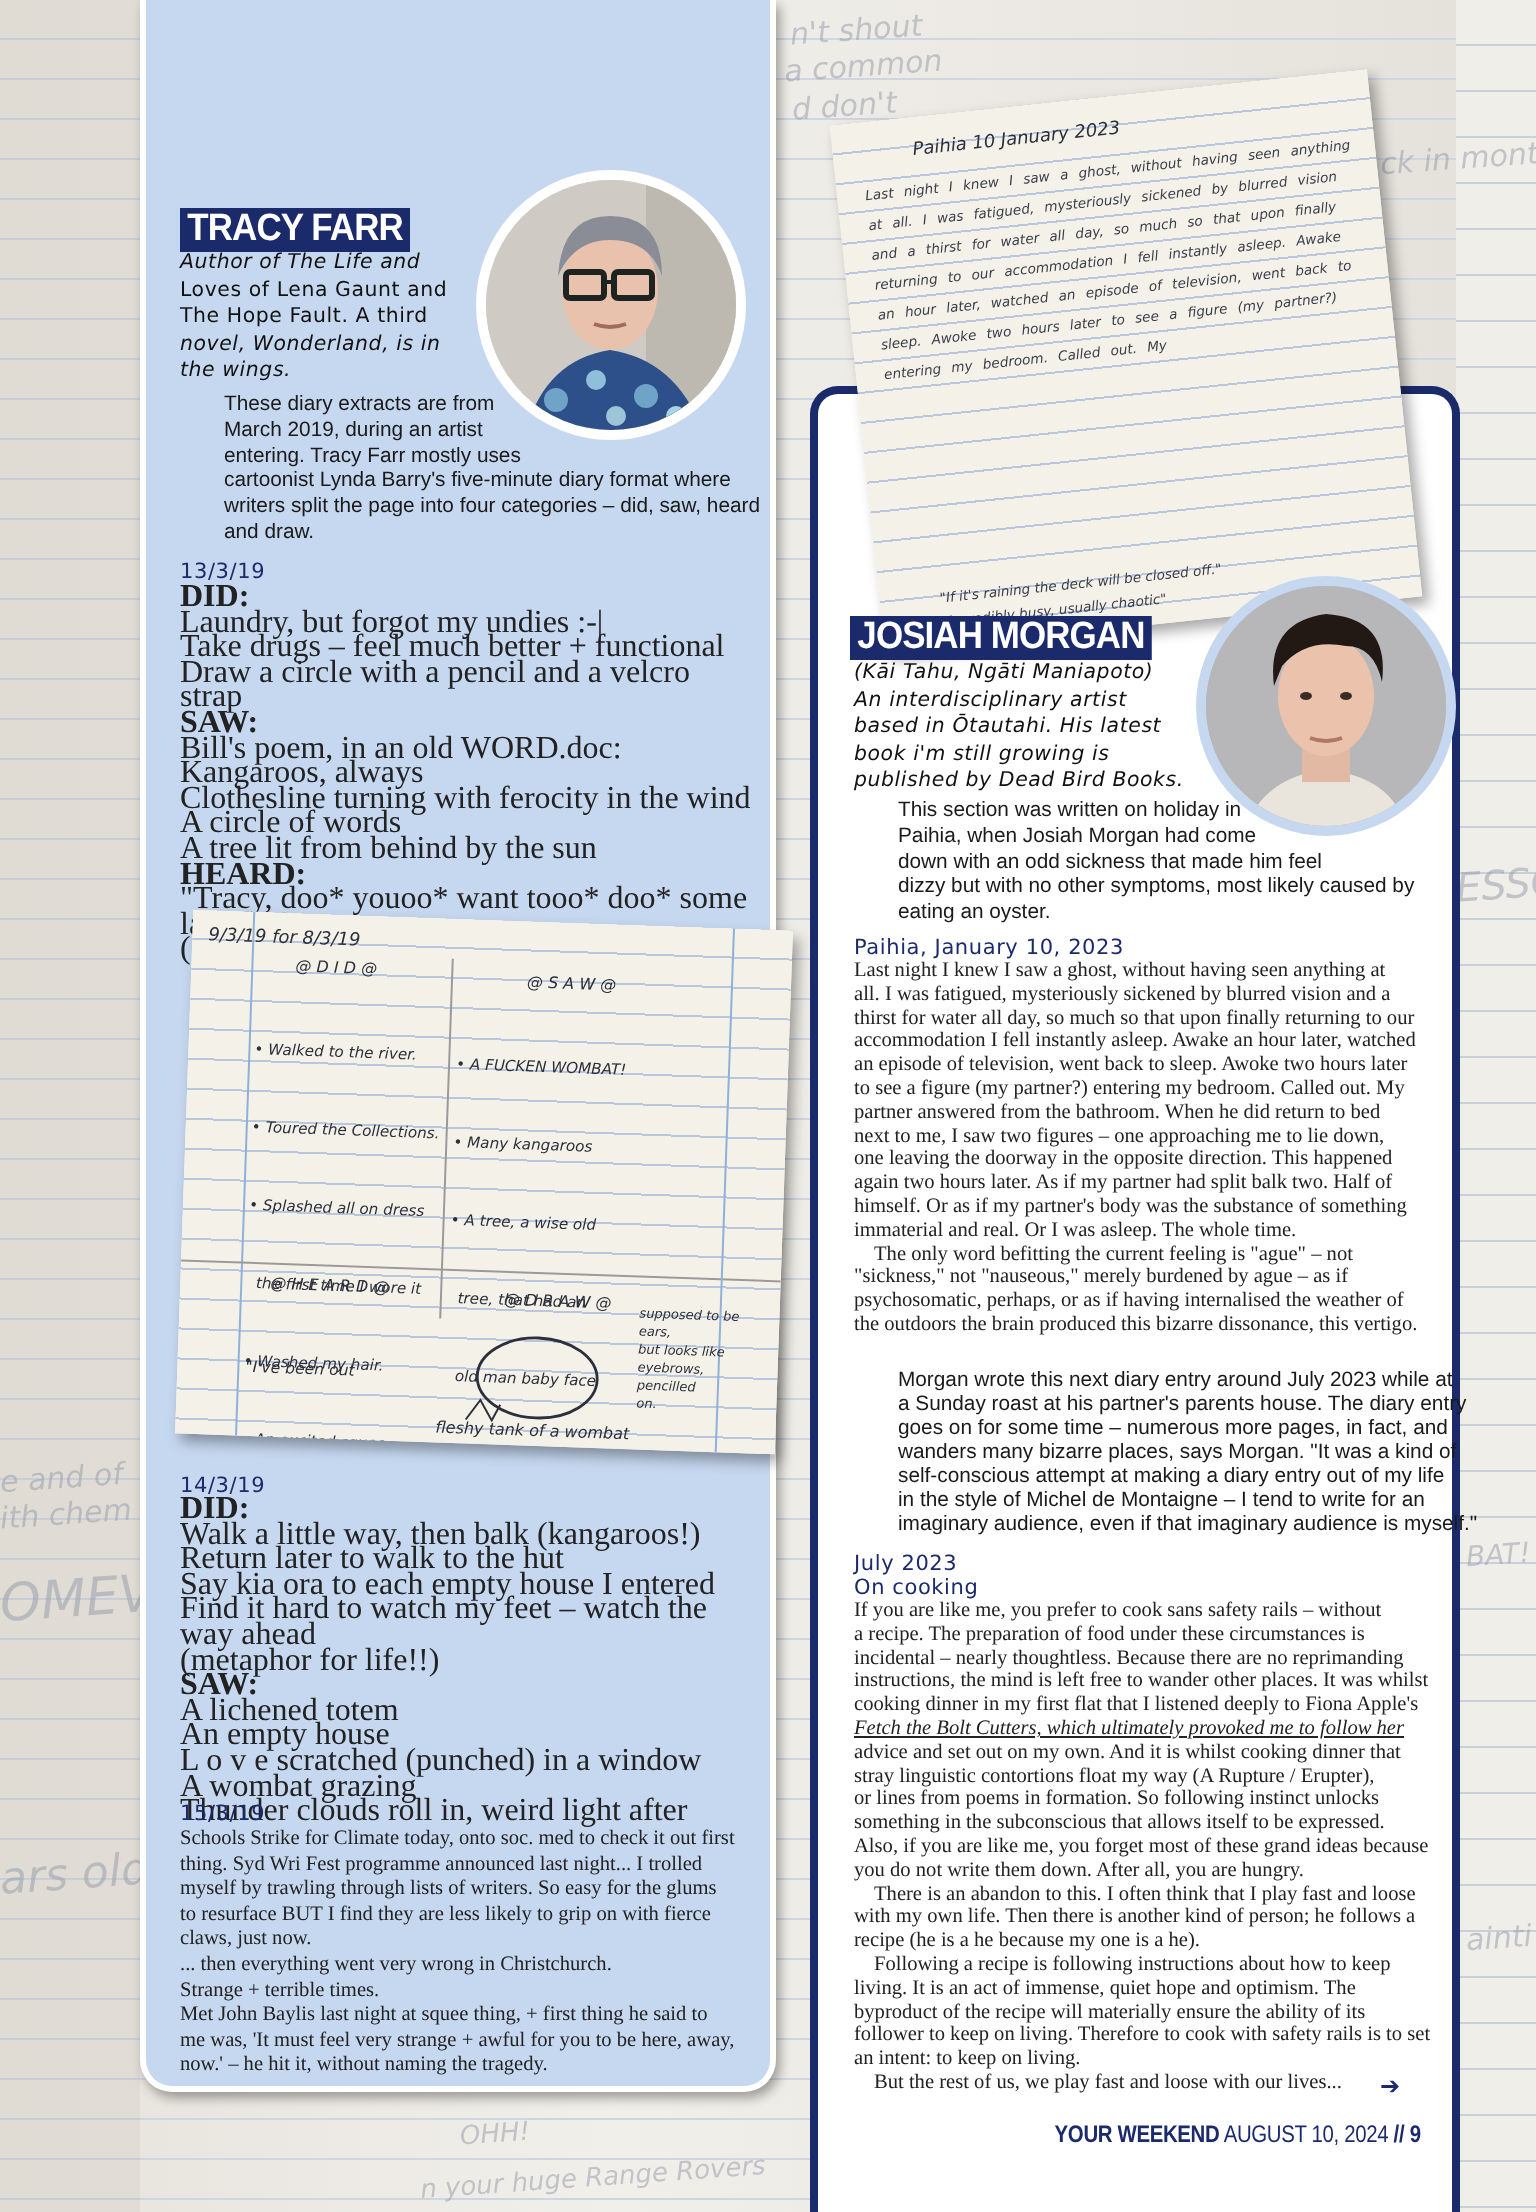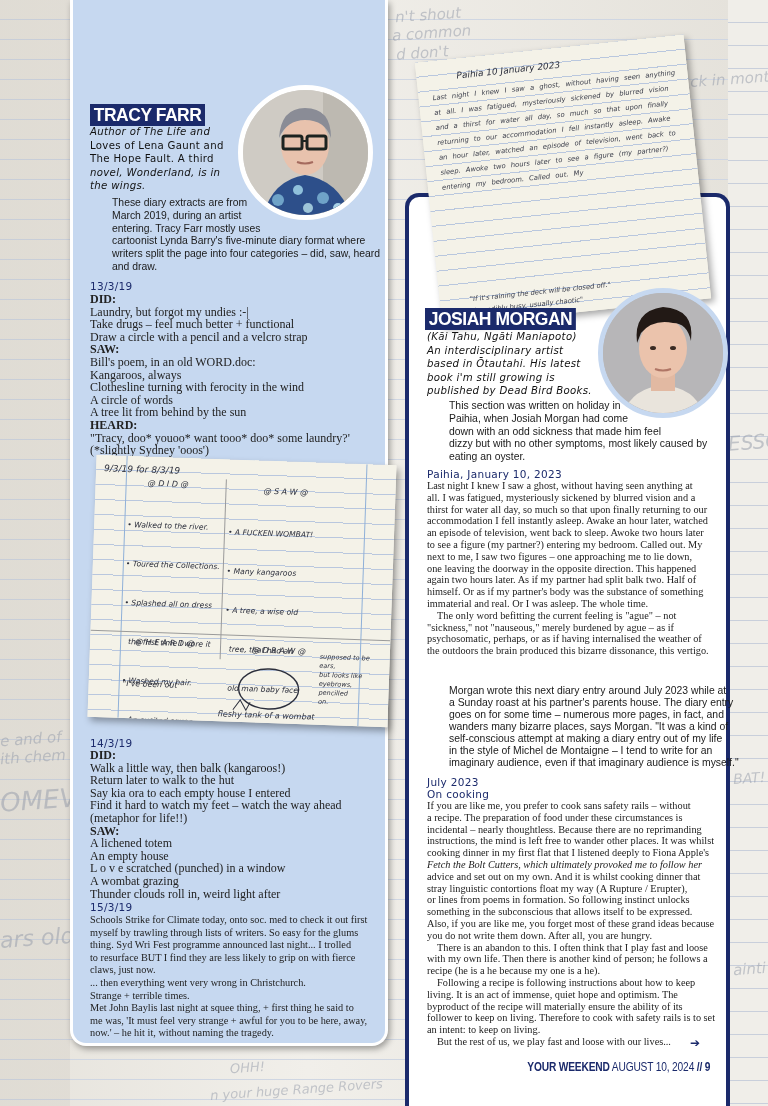--- a/index.html
+++ b/index.html
@@ -90,21 +90,21 @@
     position: absolute;
     font-family: "DejaVu Sans", sans-serif;
     font-weight: normal;
     color: #1b2a6b;
     font-size: 10.5px;
     letter-spacing: 0.3px;
   }
   .diary {
     position: absolute;
     font-family: "Liberation Serif", serif;
-    font-size: 12px;
+    font-size: 16px;
     line-height: 12.6px;
     color: #222;
   }
   .diary .lbl { font-weight: bold; display:block; }
   .diary span.line { display: block; }
 
   .portrait {
     position: absolute;
     border-radius: 50%;
     overflow: hidden;
@@ -289,22 +289,22 @@
   <span class="line">A lichened totem</span>
   <span class="line">An empty house</span>
   <span class="line">L o v e scratched (punched) in a window</span>
   <span class="line">A wombat grazing</span>
   <span class="line">Thunder clouds roll in, weird light after</span>
 </div>
 
 <div class="date-head" style="left:90px;top:901px;">15/3/19</div>
 <div class="diary" style="left:90px;top:914px;width:290px;font-size:10.3px;">
   <span class="line">Schools Strike for Climate today, onto soc. med to check it out first</span>
+  <span class="line">thing. Syd Wri Fest programme announced last night... I trolled</span>
   <span class="line">myself by trawling through lists of writers. So easy for the glums</span>
-  <span class="line">thing. Syd Wri Fest programme announced last night... I trolled</span>
   <span class="line">to resurface BUT I find they are less likely to grip on with fierce</span>
   <span class="line">claws, just now.</span>
   <span class="line">... then everything went very wrong in Christchurch.</span>
   <span class="line">Strange + terrible times.</span>
   <span class="line">Met John Baylis last night at squee thing, + first thing he said to</span>
   <span class="line">me was, 'It must feel very strange + awful for you to be here, away,</span>
   <span class="line">now.' – he hit it, without naming the tragedy.</span>
 </div>
 
 <div class="right-panel"></div>
@@ -352,20 +352,21 @@
 </div>
 
 <div class="date-head" style="left:427px;top:468px;">Paihia, January 10, 2023</div>
 <div class="diary" style="left:427px;top:480px;width:295px;font-size:10.3px;line-height:11.8px;">
   <span class="line">Last night I knew I saw a ghost, without having seen anything at</span>
   <span class="line">all. I was fatigued, mysteriously sickened by blurred vision and a</span>
   <span class="line">thirst for water all day, so much so that upon finally returning to our</span>
   <span class="line">accommodation I fell instantly asleep. Awake an hour later, watched</span>
   <span class="line">an episode of television, went back to sleep. Awoke two hours later</span>
   <span class="line">to see a figure (my partner?) entering my bedroom. Called out. My</span>
+  <span class="line">partner answered from the bathroom. When he did return to bed</span>
   <span class="line">next to me, I saw two figures – one approaching me to lie down,</span>
   <span class="line">one leaving the doorway in the opposite direction. This happened</span>
   <span class="line">again two hours later. As if my partner had split balk two. Half of</span>
   <span class="line">himself. Or as if my partner's body was the substance of something</span>
   <span class="line">immaterial and real. Or I was asleep. The whole time.</span>
   <span class="line" style="padding-left:10px;">The only word befitting the current feeling is "ague" – not</span>
   <span class="line">"sickness," not "nauseous," merely burdened by ague – as if</span>
   <span class="line">psychosomatic, perhaps, or as if having internalised the weather of</span>
   <span class="line">the outdoors the brain produced this bizarre dissonance, this vertigo.</span>
 </div>
@@ -384,21 +385,21 @@
   <div>July 2023</div>
   <div>On cooking</div>
 </div>
 
 <div class="diary" style="left:427px;top:800px;width:295px;font-size:10.3px;line-height:11.8px;">
   <span class="line">If you are like me, you prefer to cook sans safety rails – without</span>
   <span class="line">a recipe. The preparation of food under these circumstances is</span>
   <span class="line">incidental – nearly thoughtless. Because there are no reprimanding</span>
   <span class="line">instructions, the mind is left free to wander other places. It was whilst</span>
   <span class="line">cooking dinner in my first flat that I listened deeply to Fiona Apple's</span>
-  <span class="line" style="font-style:italic;">Fetch the Bolt Cutters, which ultimately provoked me to follow her</span>
+  <span class="line" style="font-style:italic;text-decoration:underline;">Fetch the Bolt Cutters, which ultimately provoked me to follow her</span>
   <span class="line">advice and set out on my own. And it is whilst cooking dinner that</span>
   <span class="line">stray linguistic contortions float my way (A Rupture / Erupter),</span>
   <span class="line">or lines from poems in formation. So following instinct unlocks</span>
   <span class="line">something in the subconscious that allows itself to be expressed.</span>
   <span class="line">Also, if you are like me, you forget most of these grand ideas because</span>
   <span class="line">you do not write them down. After all, you are hungry.</span>
   <span class="line" style="padding-left:10px;">There is an abandon to this. I often think that I play fast and loose</span>
   <span class="line">with my own life. Then there is another kind of person; he follows a</span>
   <span class="line">recipe (he is a he because my one is a he).</span>
   <span class="line" style="padding-left:10px;">Following a recipe is following instructions about how to keep</span>

